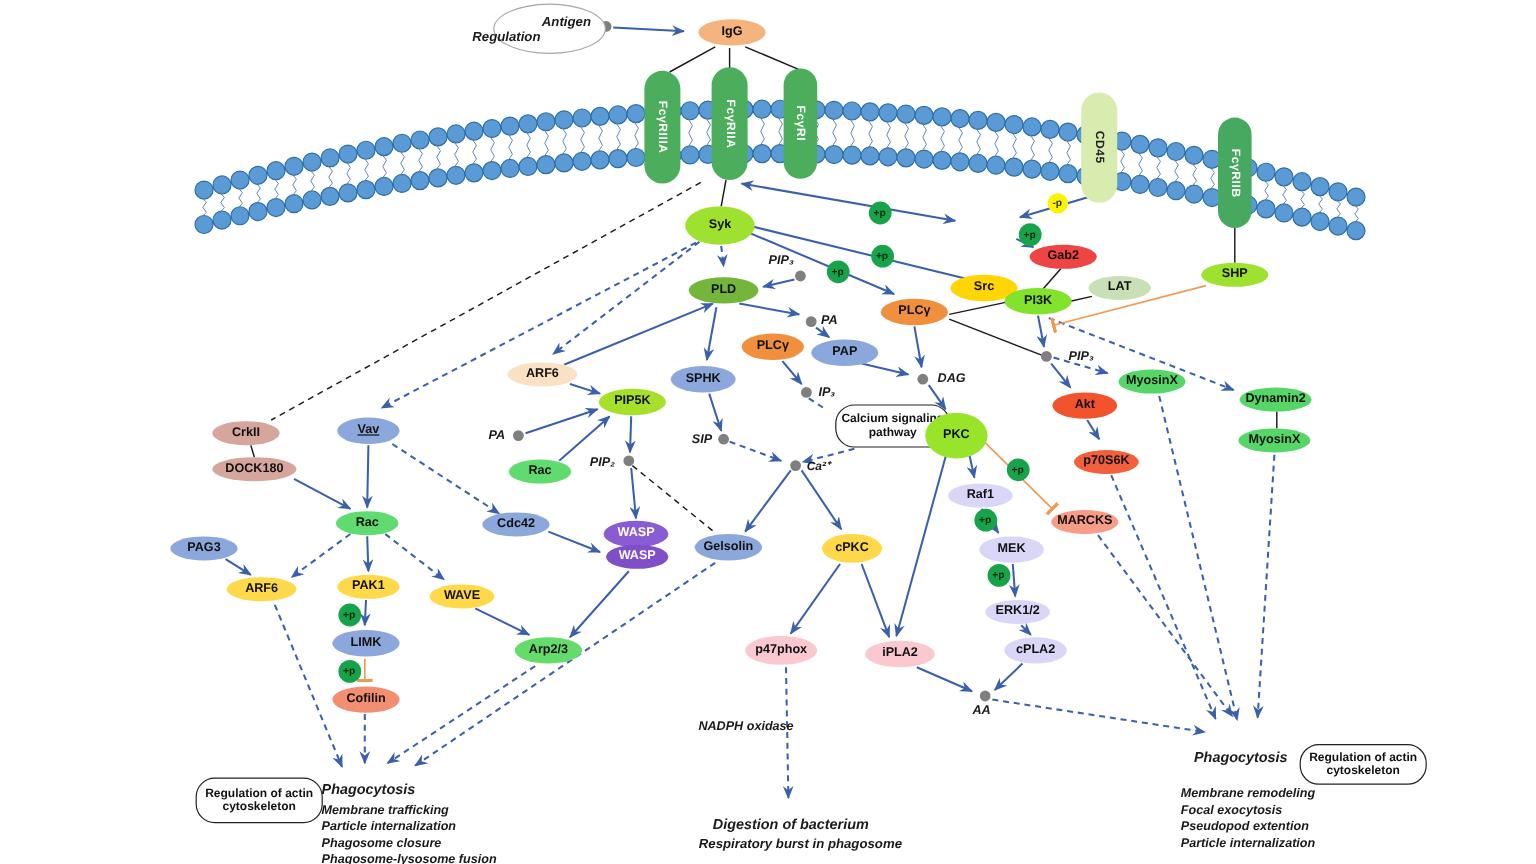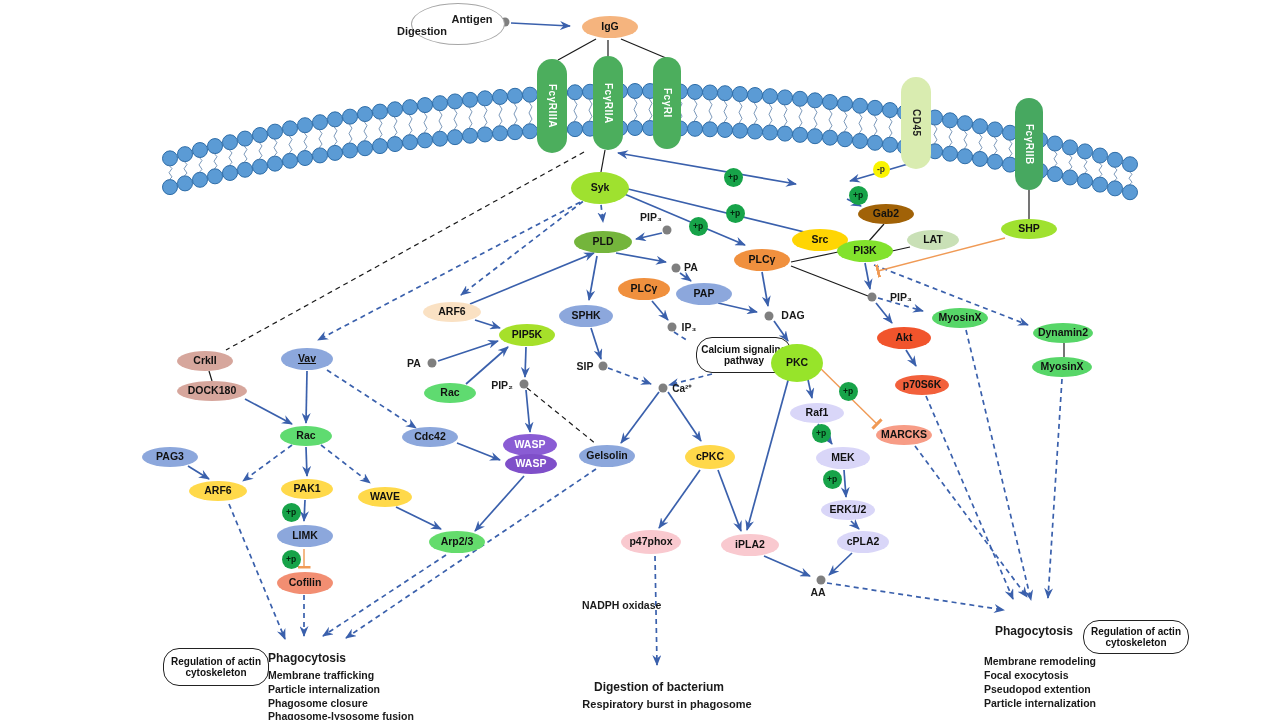--- a/index.html
+++ b/index.html
@@ -9,21 +9,21 @@
   .node{position:absolute;display:flex;align-items:center;justify-content:center;
         box-sizing:border-box;border-radius:50%;font-weight:bold;font-size:10.5px;
         color:#111;line-height:1.1;white-space:pre-line;text-align:center;z-index:3;}
   .node.vrect span{writing-mode:vertical-rl;letter-spacing:.5px;font-size:10px;}
   .node.box{background:#fff;border:1.4px solid #222;border-radius:16px;font-size:10px;z-index:2;}
   .node.oval{background:#fff;border:1.3px solid #A6A6A6;z-index:1;}
   .badge{position:absolute;display:flex;align-items:center;justify-content:center;
          border-radius:50%;font-weight:bold;font-size:8.5px;color:#052;z-index:4;}
   .badge.plus{width:19px;height:19px;background:#17A349;color:#03250e;}
   .badge.minus{width:17px;height:17px;background:#FAF400;color:#333;}
-  .lbl{position:absolute;font-weight:bold;color:#1a1a1a;white-space:nowrap;z-index:3;}
+  .lbl{position:absolute;font-weight:bold;color:#1a1a1a;white-space:nowrap;z-index:3;font-style:italic;}
 </style>
 </head>
 <body>
 
 <div id="stage">
   <svg id="diagram-svg" width="1280" height="720" viewBox="0 0 1280 720">
     <defs>
       <marker id="arrowU" viewBox="0 0 11 9" refX="10" refY="4.5" markerWidth="11" markerHeight="9" markerUnits="userSpaceOnUse" orient="auto-start-reverse">
         <path d="M0,0 L11,4.5 L0,9 L3.5,4.5 Z" fill="#3A60AC"></path>
       </marker>
@@ -392,21 +392,21 @@
   <div id="nodes-layer">
       <div class="node oval" style="left: 411px; top: 3px; width: 94px; height: 42px; background: rgb(255, 255, 255);"><span></span></div>
       <div class="node ellipse" style="left: 582px; top: 16px; width: 56px; height: 22px; background: rgb(245, 180, 126);"><span>IgG</span></div>
       <div class="node vrect" style="left: 537px; top: 59px; width: 30px; height: 94px; border-radius: 15px; background: rgb(76, 174, 93); color: rgb(255, 255, 255);"><span>FcγRIIIA</span></div>
       <div class="node vrect" style="left: 593px; top: 56px; width: 30px; height: 94px; border-radius: 15px; background: rgb(76, 174, 93); color: rgb(255, 255, 255);"><span>FcγRIIA</span></div>
       <div class="node vrect" style="left: 653px; top: 57px; width: 28px; height: 92px; border-radius: 14px; background: rgb(76, 174, 93); color: rgb(255, 255, 255);"><span>FcγRI</span></div>
       <div class="node vrect" style="left: 901px; top: 77px; width: 30px; height: 92px; border-radius: 15px; background: rgb(217, 236, 176); color: rgb(34, 34, 34);"><span>CD45</span></div>
       <div class="node vrect" style="left: 1015px; top: 98px; width: 28px; height: 92px; border-radius: 14px; background: rgb(71, 168, 96); color: rgb(255, 255, 255);"><span>FcγRIIB</span></div>
       <div class="node ellipse" style="left: 571px; top: 172px; width: 58px; height: 32px; background: rgb(159, 225, 47);"><span>Syk</span></div>
       <div class="node ellipse" style="left: 792px; top: 181px; width: 56px; height: 22px; background: rgb(255, 213, 3); margin-top: 48px;"><span>Src</span></div>
-      <div class="node ellipse" style="left: 858px; top: 204px; width: 56px; height: 20px; background: #a16207;"><span>Gab2</span></div>
+      <div class="node ellipse" style="left: 858px; top: 204px; width: 56px; height: 20px; background: #ef4444;"><span>Gab2</span></div>
       <div class="node ellipse" style="left: 907px; top: 230px; width: 52px; height: 20px; background: rgb(201, 224, 182);"><span>LAT</span></div>
       <div class="node ellipse" style="left: 837px; top: 240px; width: 56px; height: 22px; background: rgb(130, 226, 44);"><span>PI3K</span></div>
       <div class="node ellipse" style="left: 1001px; top: 219px; width: 56px; height: 20px; background: rgb(159, 225, 47);"><span>SHP</span></div>
       <div class="node ellipse" style="left: 574px; top: 231px; width: 58px; height: 22px; background: rgb(116, 181, 60);"><span>PLD</span></div>
       <div class="node ellipse" style="left: 734px; top: 249px; width: 56px; height: 22px; background: rgb(240, 144, 62);"><span>PLCγ</span></div>
       <div class="node ellipse" style="left: 618px; top: 278px; width: 52px; height: 22px; background: rgb(240, 144, 62);"><span>PLCγ</span></div>
       <div class="node ellipse" style="left: 676px; top: 283px; width: 56px; height: 22px; background: rgb(140, 167, 220);"><span>PAP</span></div>
       <div class="node ellipse" style="left: 559px; top: 305px; width: 54px; height: 22px; background: rgb(140, 167, 220);"><span>SPHK</span></div>
       <div class="node ellipse" style="left: 423px; top: 302px; width: 58px; height: 20px; background: rgb(250, 225, 195);"><span>ARF6</span></div>
       <div class="node ellipse" style="left: 499px; top: 324px; width: 56px; height: 22px; background: rgb(166, 224, 42);"><span>PIP5K</span></div>
@@ -454,21 +454,21 @@
       <div class="badge plus" style="left: 848.5px; top: 185.5px;">+p</div>
       <div class="badge plus" style="left: 838.5px; top: 381.5px;">+p</div>
       <div class="badge plus" style="left: 811.5px; top: 423.5px;">+p</div>
       <div class="badge plus" style="left: 822.5px; top: 469.5px;">+p</div>
       <div class="badge plus" style="left: 281.5px; top: 502.5px;">+p</div>
       <div class="badge plus" style="left: 281.5px; top: 549.5px;">+p</div>
       <div class="badge minus" style="left: 872.5px; top: 160.5px;">-p</div>
     </div>
   <div id="labels-layer">
       <div class="lbl" style="font-size: 11px; left: 472px; top: 19px; transform: translate(-50%, -50%);">Antigen</div>
-      <div class="lbl" style="font-size: 11px; left: 422px; top: 31px; transform: translate(-50%, -50%);">Digestion</div>
+      <div class="lbl" style="font-size: 11px; left: 422px; top: 31px; transform: translate(-50%, -50%);">Regulation</div>
       <div class="lbl" style="font-size: 10.5px; left: 651px; top: 217px; transform: translate(-50%, -50%);">PIP₃</div>
       <div class="lbl" style="font-size: 10.5px; left: 691px; top: 267px; transform: translate(-50%, -50%);">PA</div>
       <div class="lbl" style="font-size: 10.5px; left: 689px; top: 327px; transform: translate(-50%, -50%);">IP₃</div>
       <div class="lbl" style="font-size: 10.5px; left: 793px; top: 315px; transform: translate(-50%, -50%);">DAG</div>
       <div class="lbl" style="font-size: 10.5px; left: 901px; top: 297px; transform: translate(-50%, -50%);">PIP₃</div>
       <div class="lbl" style="font-size: 10px; left: 682px; top: 388px; transform: translate(-50%, -50%);">Ca²⁺</div>
       <div class="lbl" style="font-size: 10.5px; left: 585px; top: 366px; transform: translate(-50%, -50%);">SIP</div>
       <div class="lbl" style="font-size: 10.5px; left: 502px; top: 385px; transform: translate(-50%, -50%);">PIP₂</div>
       <div class="lbl" style="font-size: 10.5px; left: 414px; top: 363px; transform: translate(-50%, -50%);">PA</div>
       <div class="lbl" style="font-size: 10.5px; left: 818px; top: 592px; transform: translate(-50%, -50%);">AA</div>

